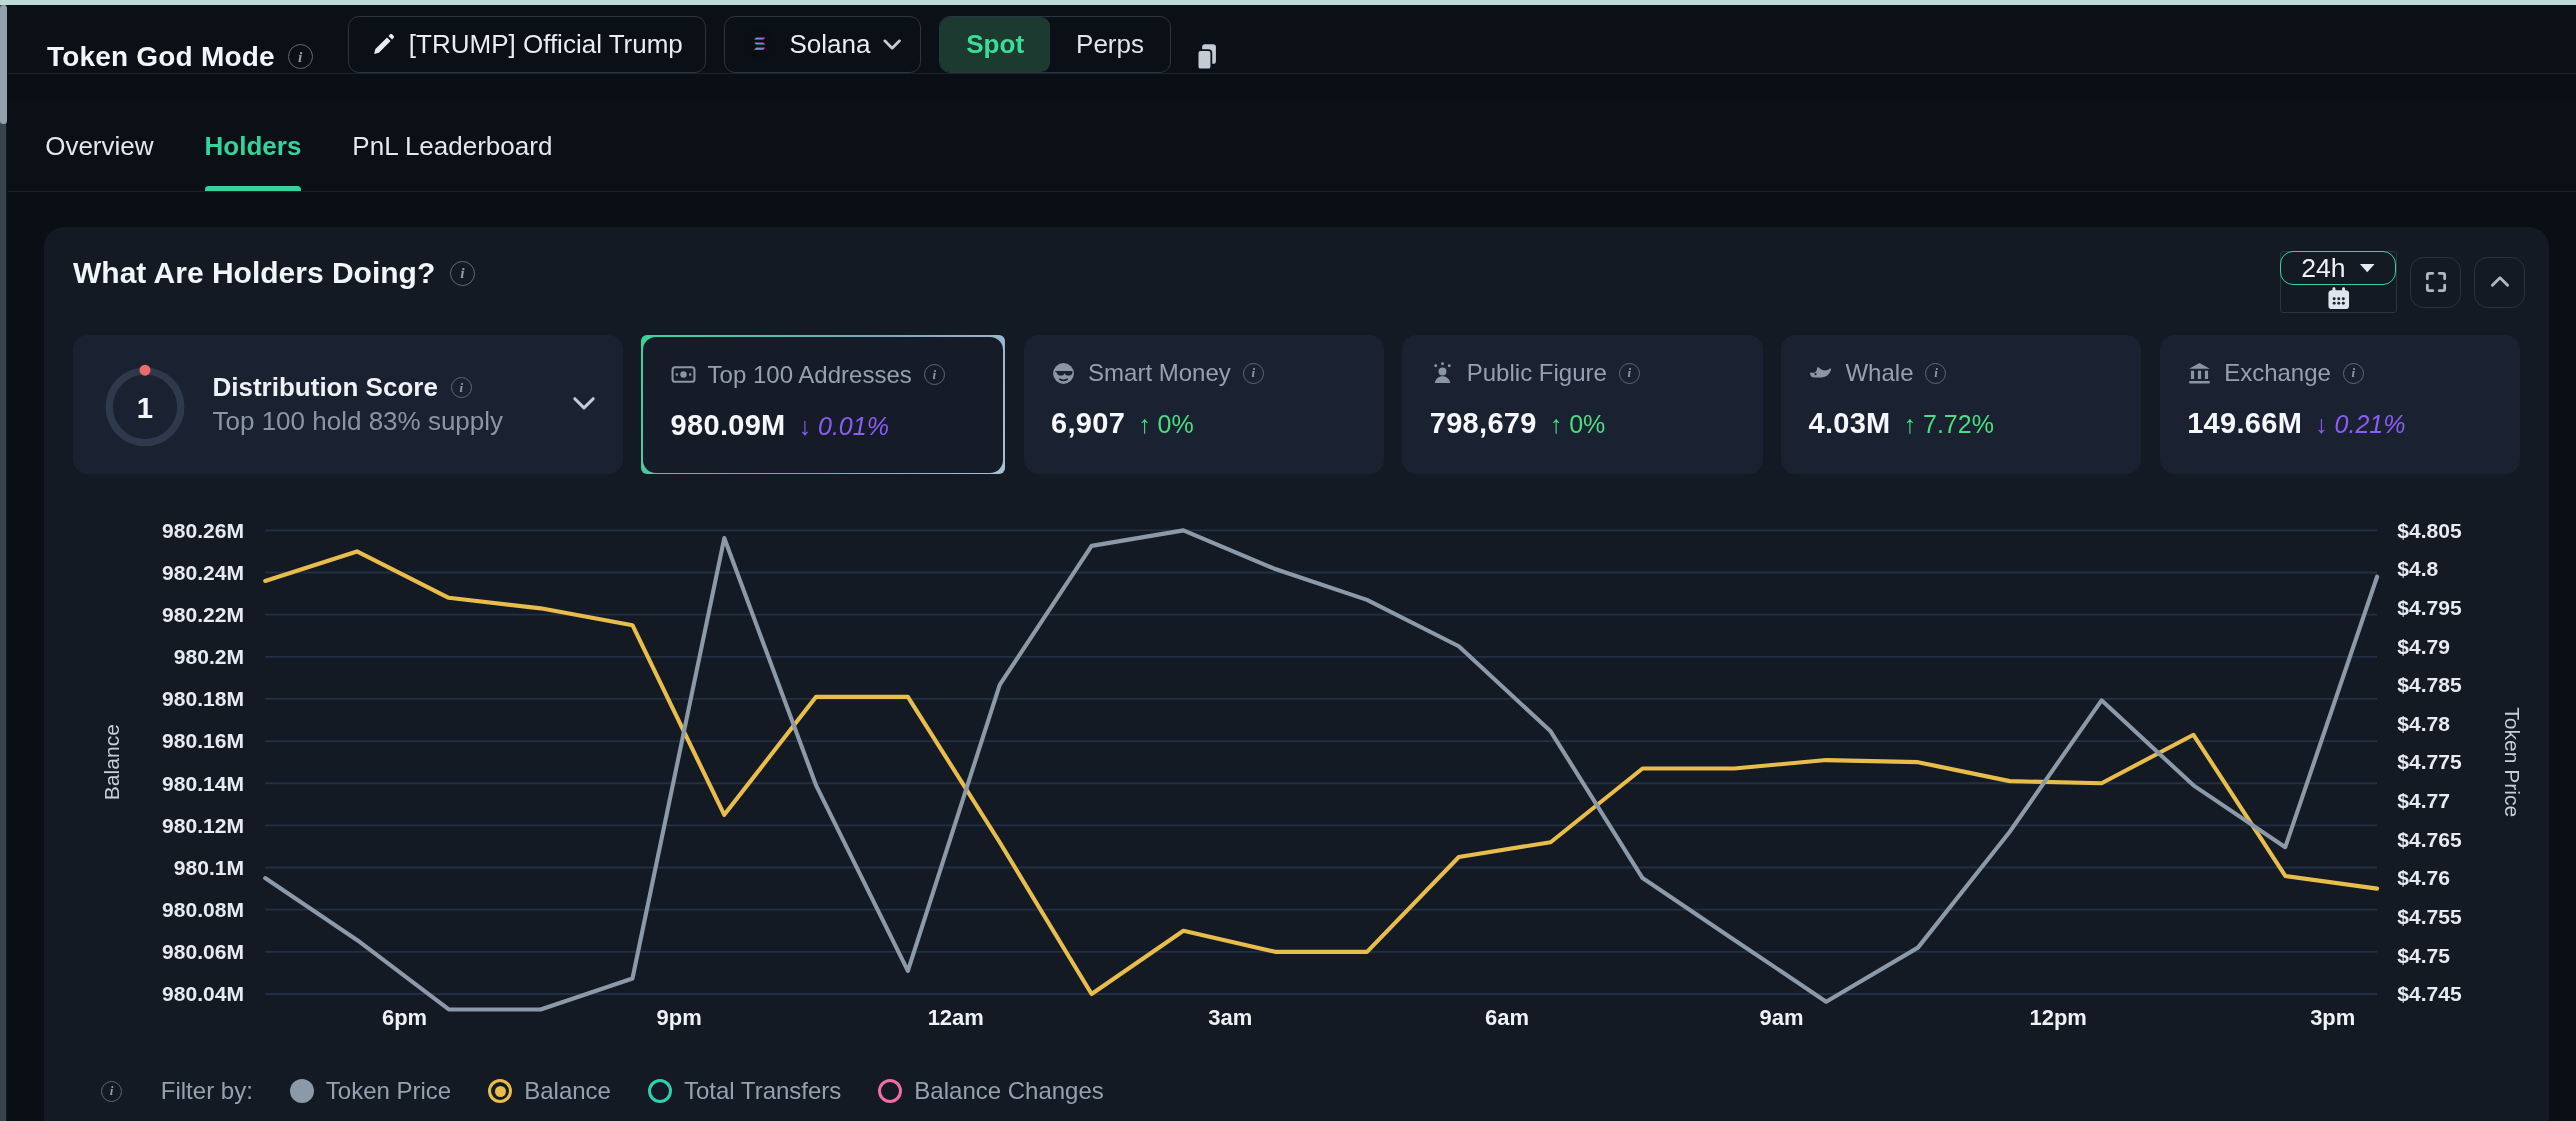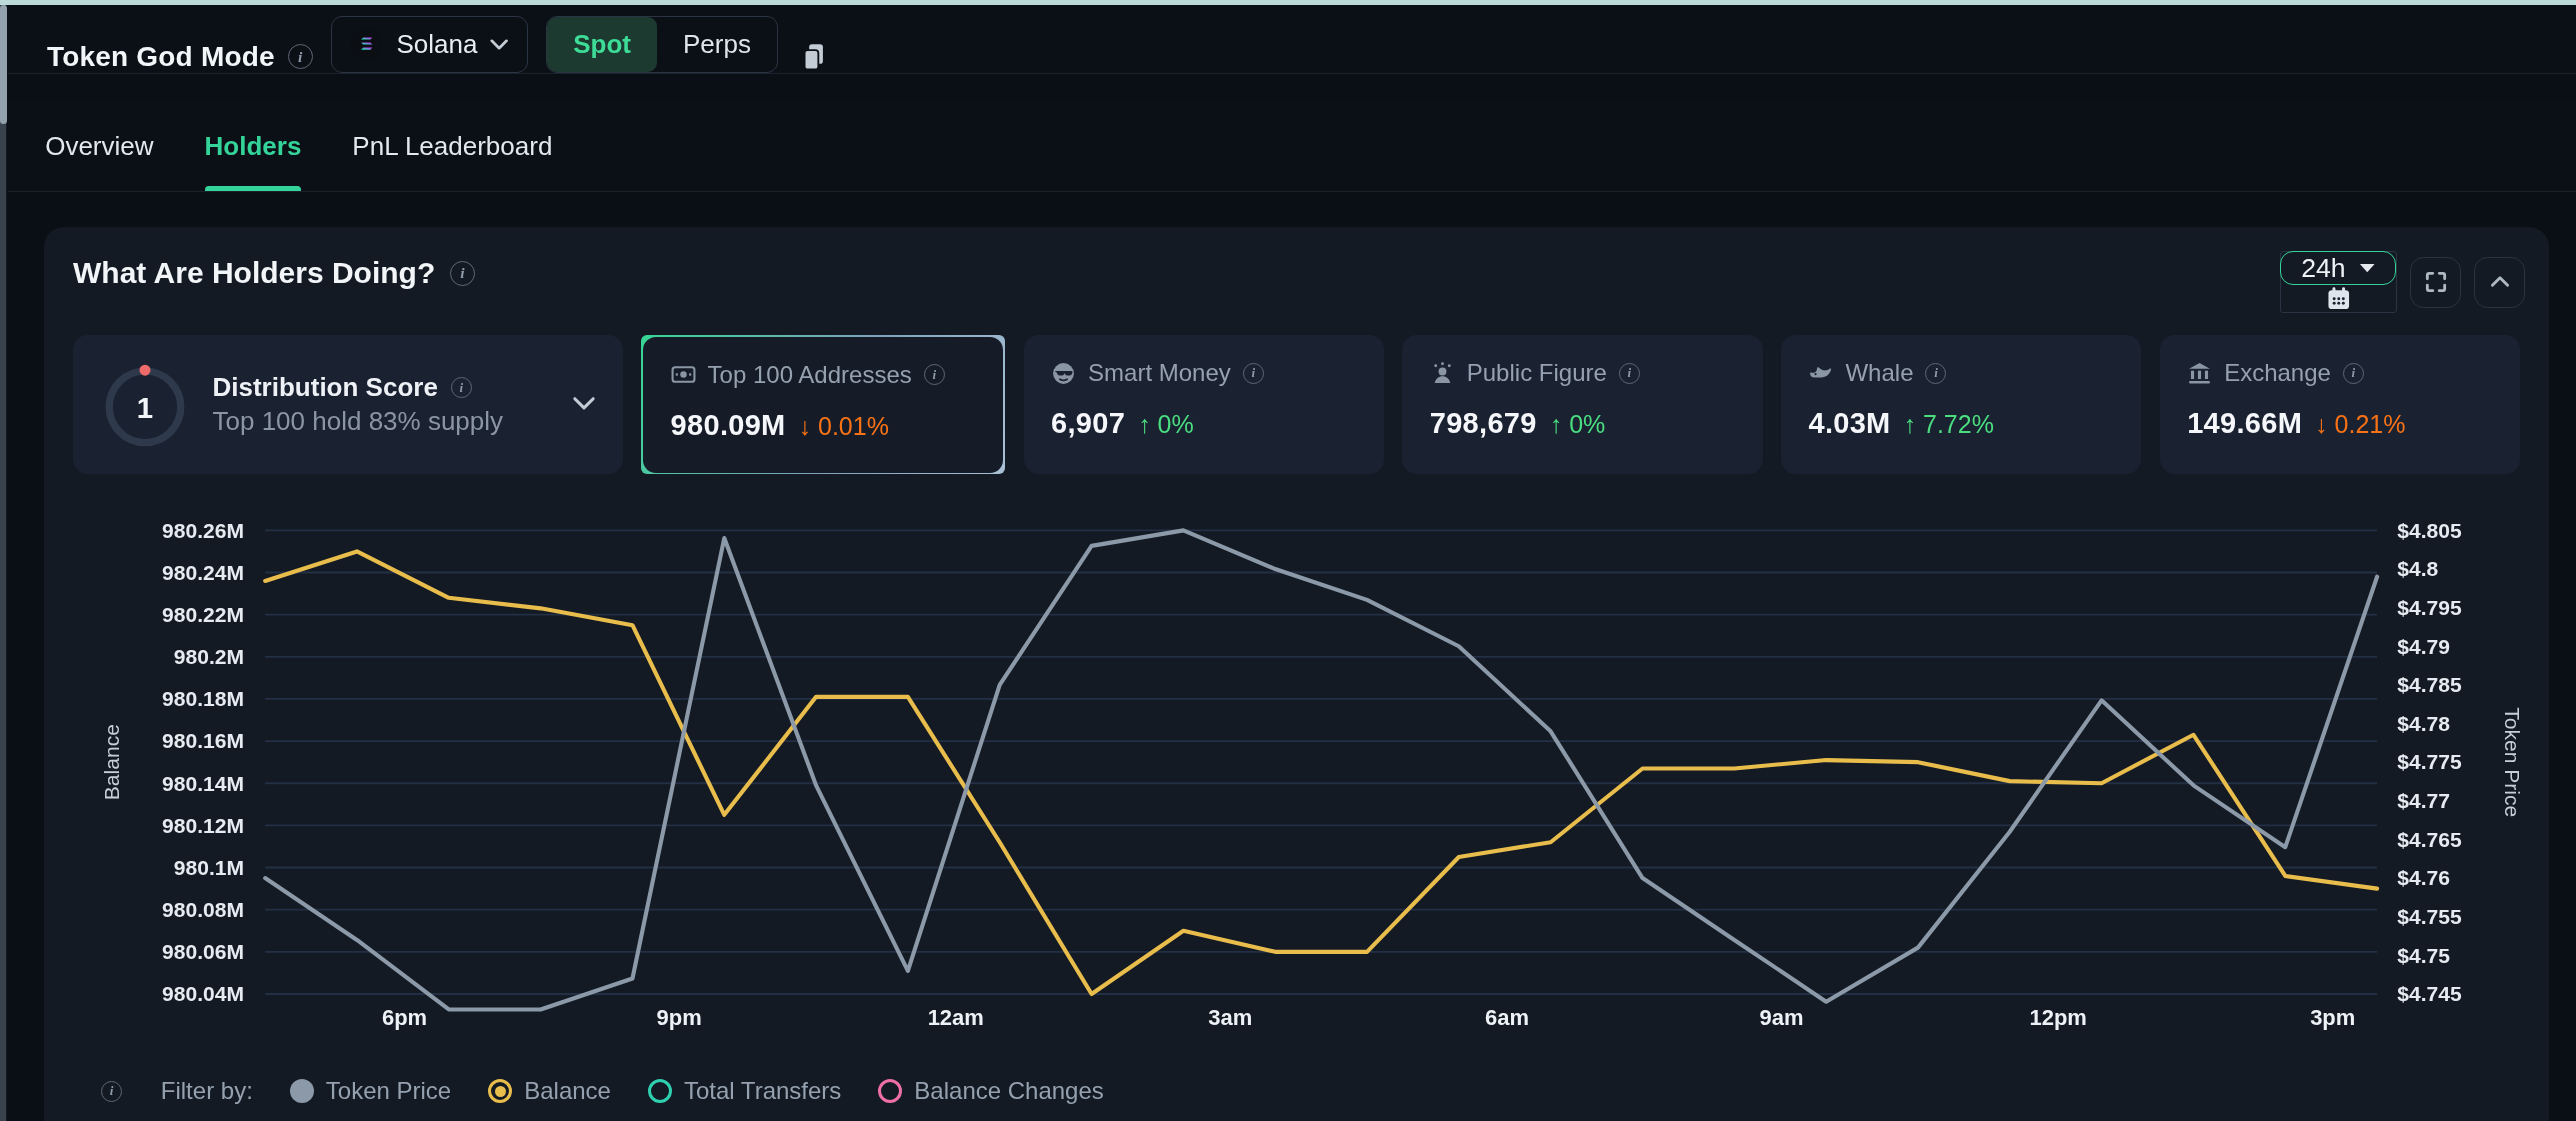--- a/index.html
+++ b/index.html
@@ -55,21 +55,21 @@
   .m-wrap { flex:1; border-radius:6px; }
   .m-wrap.selected { padding:1.8px; background:linear-gradient(115deg,#37d695,#7ea3bd 55%,#a9c0d4); }
   .m-card { width:100%; height:100%; background:#1a2130; border-radius:14.7px; padding:24px 27.5px; cursor:pointer; }
   .m-wrap.selected .m-card { background:#151c28; border-radius:13px; height:136px; }
   .m-title { display:flex; align-items:center; gap:12px; font-size:24px; color:#96a1b0; }
   .m-title .mi { color:#8b96a5; display:flex; }
   .m-value { margin-top:20px; display:flex; align-items:baseline; gap:13px; }
   .m-value .v { font-size:29px; font-weight:700; color:#f5f7fa; letter-spacing:0.3px; }
   .m-value .chg { font-size:25px; font-weight:500; }
   .chg.up { color:#4ade80; }
-  .chg.down { color:#f97316; }
+  .chg.down { color:#8b5cf6;font-style:italic; }
 
   
   .chart-box { position:absolute; left:4px; top:273px; width:2244px; height:550px; }
   svg text { font-family:"Liberation Sans", sans-serif; }
   .legend { position:absolute; left:57px; top:850px; display:flex; align-items:center; gap:37px; font-size:24px; color:#96a1b0; }
   .lg-item { display:flex; align-items:center; gap:12px; cursor:pointer; }
   .lg-dot { width:24px; height:24px; border-radius:50%; position:relative; flex:0 0 24px; }
   .lg-dot.filled { }
   .lg-dot.ring { background:transparent !important; border:3.2px solid; }
   .lg-dot.selected { background:transparent !important; border:3.2px solid; }
@@ -84,20 +84,26 @@
 <div class="side-scroll">
     <div class="thumb"></div>
   </div>
 
 <header class="hdr">
   <div class="hdr-title">
     <span>Token God Mode</span>
     <span class="info i26">i</span>
   </div>
 
+  <div class="btn token-btn">
+    <svg width="25" height="25" viewBox="0 0 24 24">
+        <path d="M3 21l1.2-4.6L15.4 5.2l3.4 3.4L7.6 19.8 3 21zM16.8 3.8l1.4-1.4c.6-.6 1.6-.6 2.2 0l1.2 1.2c.6.6.6 1.6 0 2.2l-1.4 1.4-3.4-3.4z" fill="#e8edf2"></path>
+      </svg>
+    <span>[TRUMP] Official Trump</span>
+  </div>
 
   <div class="btn chain-btn">
     <svg width="33" height="33" viewBox="0 0 36 36">
       <defs>
           <linearGradient id="solg" x1="0" y1="1" x2="1" y2="0">
         <stop offset="0" stop-color="#00ffa3"></stop>
             <stop offset="1" stop-color="#dc1fff"></stop>
           </linearGradient>
         </defs>
       <circle cx="18" cy="18" r="17" fill="#0b0e13"></circle>

